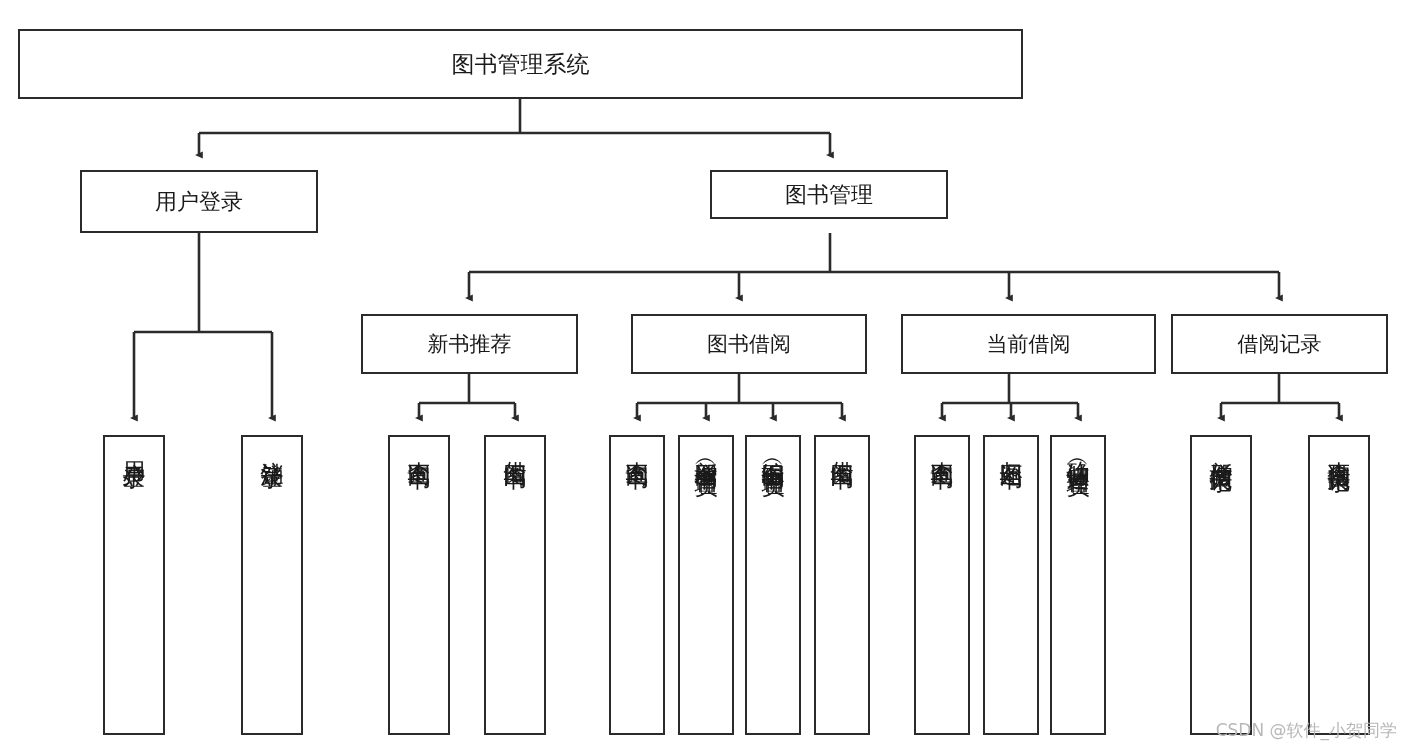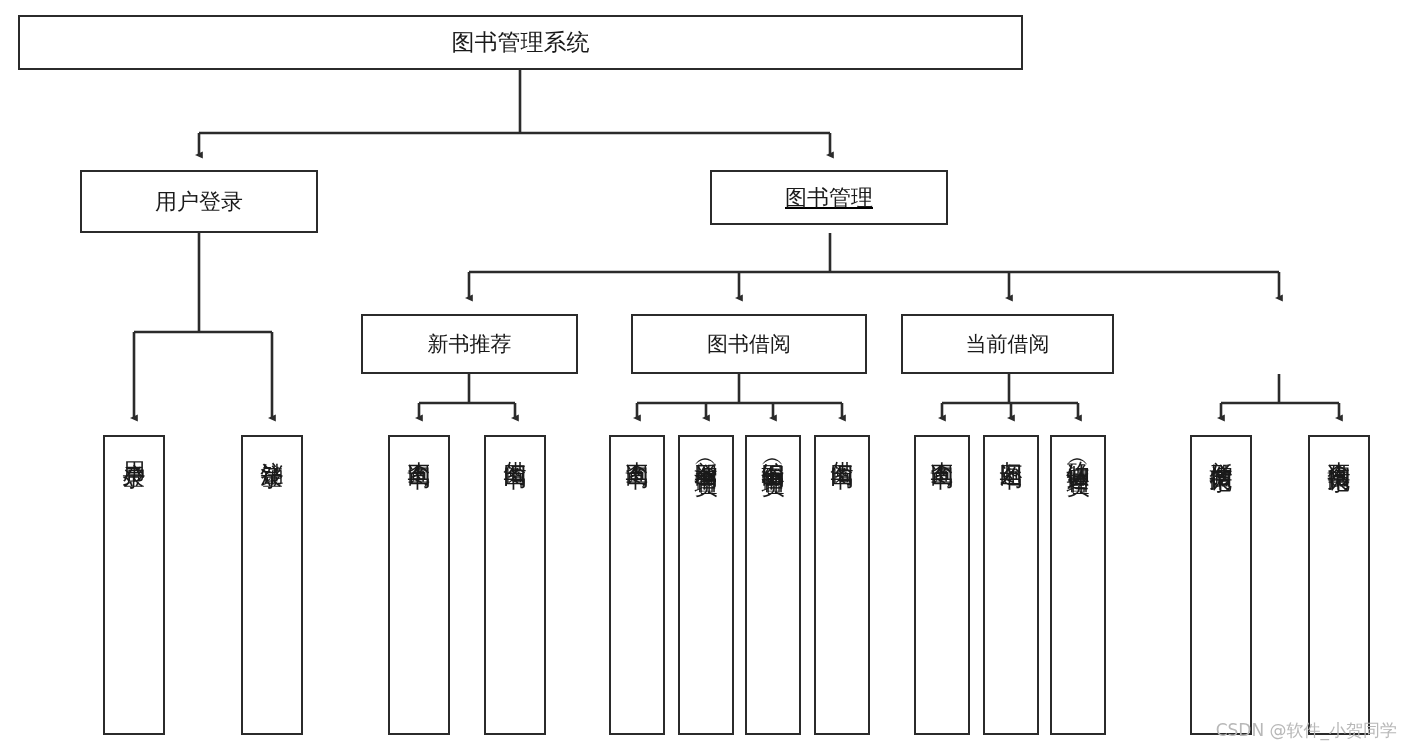--- a/index.html
+++ b/index.html
@@ -124,44 +124,47 @@
       <path d="M1011,403 L1011,418" marker-end="url(#arrowhead)"></path>
       <path d="M1078,403 L1078,418" marker-end="url(#arrowhead)"></path>
 
       <path d="M1279,374 L1279,403"></path>
       <path d="M1221,403 L1339,403"></path>
       <path d="M1221,403 L1221,418" marker-end="url(#arrowhead)"></path>
       <path d="M1339,403 L1339,418" marker-end="url(#arrowhead)"></path>
     </g>
   </svg>
 
-  <div class="node level-root" style="left:18px; top:15px; width:1005px; height:55px;">
+  <div class="node level-root" style="left:18px; top:29px; width:1005px; height:70px;">
     <span class="node-label">图书管理系统</span>
   </div>
 
   <div class="node level-branch" style="left:80px; top:170px; width:238px; height:63px;">
     <span class="node-label">用户登录</span>
   </div>
 
-  <div class="node level-branch" style="left:710px; top:170px; width:238px; height:55px;text-decoration:underline;">
+  <div class="node level-branch" style="left:710px; top:170px; width:238px; height:49px;">
     <span class="node-label">图书管理</span>
   </div>
 
   <div class="node level-sub" style="left:361px; top:314px; width:217px; height:60px;">
     <span class="node-label">新书推荐</span>
   </div>
 
   <div class="node level-sub" style="left:631px; top:314px; width:236px; height:60px;">
     <span class="node-label">图书借阅</span>
   </div>
 
-  <div class="node level-sub" style="left:901px; top:314px; width:213px; height:60px;">
+  <div class="node level-sub" style="left:901px; top:314px; width:255px; height:60px;">
     <span class="node-label">当前借阅</span>
   </div>
 
+  <div class="node level-sub" style="left:1171px; top:314px; width:217px; height:60px;">
+    <span class="node-label">借阅记录</span>
+  </div>
 
   <div class="node leaf" style="left:103px; top:435px; width:62px; height:300px;">
     <span class="node-label">用户登录</span>
   </div>
 
   <div class="node leaf" style="left:241px; top:435px; width:62px; height:300px;">
     <span class="node-label">注销登录</span>
   </div>
 
   <div class="node leaf" style="left:388px; top:435px; width:62px; height:300px;">

